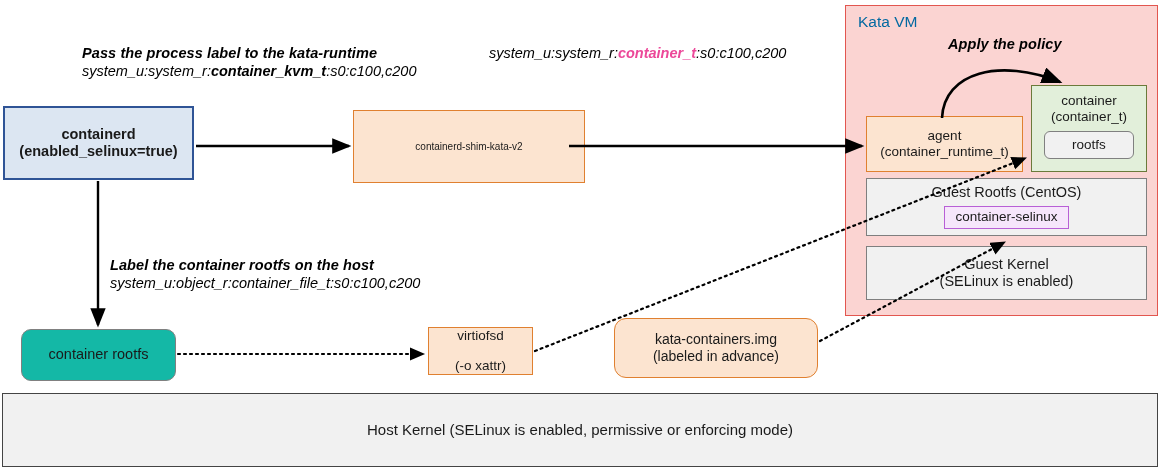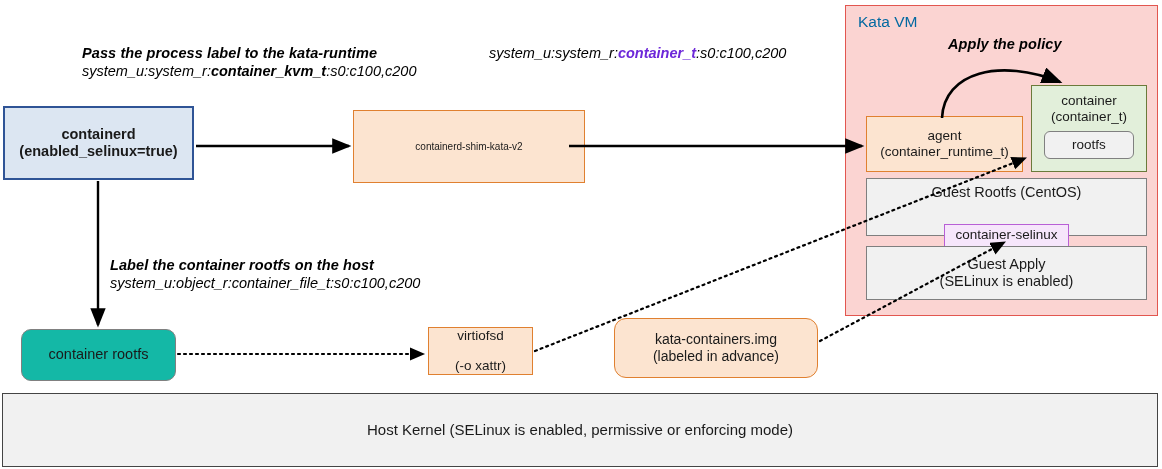--- a/index.html
+++ b/index.html
@@ -86,21 +86,21 @@
   
   #guest-rootfs {
     left: 866px; top: 178px; width: 281px; height: 58px;
     background: #f1f1f1;
     border: 1px solid #7f7f7f;
     font-size: 14.5px;
     justify-content: flex-start;
     padding-top: 5px;
   }
   #container-selinux {
-    margin-top: 23px;
+    margin-top: 5px;
     padding: 2px 10px;
     background: #f6e6fb;
     border: 1.5px solid #b85fd6;
     font-size: 13.5px;
   }
   
   #guest-kernel {
     left: 866px; top: 246px; width: 281px; height: 54px;
     background: #f1f1f1;
     border: 1px solid #7f7f7f;
@@ -142,21 +142,21 @@
   .annot {
     position: absolute;
     font-style: italic;
     color: #000000;
     white-space: nowrap;
     line-height: 1.25;
   }
   .annot .t1 { display: block; font-weight: bold; font-size: 14.5px; letter-spacing: 0.1px;}
   .annot .t2 { display: block; font-size: 14.5px; }
   .annot .t2 b { font-weight: bold; }
-  .annot .t2 .red { color: #6d28d9; font-weight: bold; }
+  .annot .t2 .red { color: #ec4899; font-weight: bold; }
 
   #annot-1 { left: 82px; top: 44px; }
   #annot-2 { left: 489px; top: 44px; }
   #annot-3 { left: 110px; top: 256px; }
   #annot-4 { left: 948px; top: 35px; font-weight: bold; font-size: 14.5px;}
 
   svg.overlay {
     position: absolute;
     left: 0; top: 0;
     width: 1162px; height: 469px;
@@ -195,21 +195,21 @@
   </div>
 
   <div class="box" id="guest-rootfs">
     <span class="l1">Guest Rootfs (CentOS)</span>
     <div id="container-selinux">
       <span>container-selinux</span>
     </div>
   </div>
 
   <div class="box" id="guest-kernel">
-    <span class="l1">Guest Apply</span>
+    <span class="l1">Guest Kernel</span>
     <span class="l2">(SELinux is enabled)</span>
   </div>
 
   <div class="box" id="container-rootfs">
     <span class="l1">container rootfs</span>
   </div>
 
   <div class="box" id="virtiofsd">
     <span class="l1">virtiofsd</span>
     <span class="l2">(-o xattr)</span>

